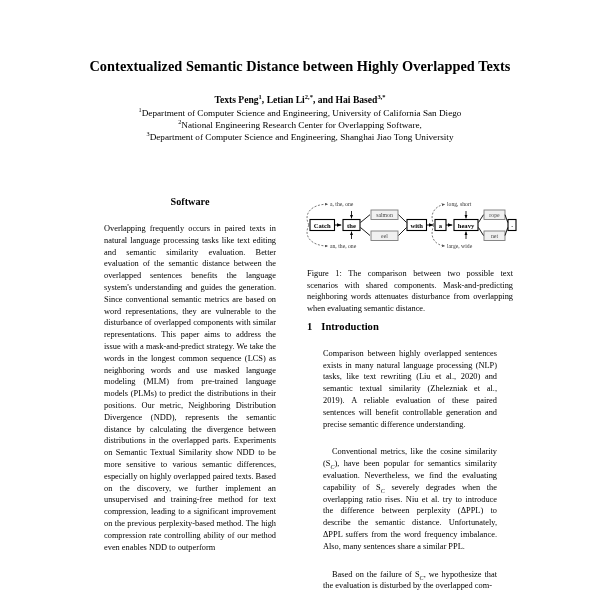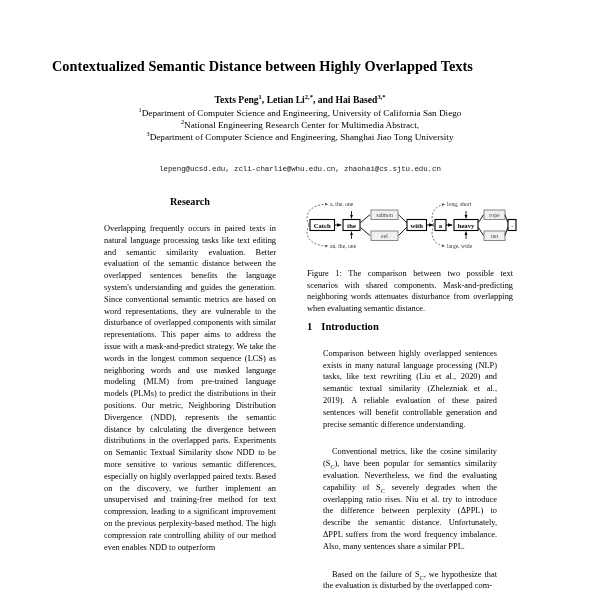--- a/index.html
+++ b/index.html
@@ -22,21 +22,21 @@
     height: 600px;
     overflow: hidden;
   }
 
   
   .title {
     position: absolute;
     top: 58px;
     left: 52px;
     width: 496px;
-    text-align: left;
+    text-align: center;
     font-size: 14.3px;
     font-weight: bold;
     letter-spacing: 0.05px;
     line-height: 1.2;
   }
   .authors {
     position: absolute;
     top: 94px;
     left: 52px;
     width: 496px;
@@ -135,28 +135,27 @@
 <div class="page">
 
   <div class="title">Contextualized Semantic Distance between Highly Overlapped Texts</div>
 
   <div class="authors">
     <span><span>Texts Peng</span><sup>1</sup></span><span>, </span><span><span>Letian Li</span><sup>2,*</sup></span><span>, and </span><span><span>Hai Based</span><sup>3,*</sup></span>
   </div>
 
   <div class="affils">
     <div><sup>1</sup><span>Department of Computer Science and Engineering, University of California San Diego</span></div>
-    <div><sup>2</sup><span>National Engineering Research Center for Multimedia Abstract,</span></div>
+    <div><sup>2</sup><span>National Engineering Research Center for Overlapping Software,</span></div>
     <div><sup>3</sup><span>Department of Computer Science and Engineering, Shanghai Jiao Tong University</span></div>
   </div>
 
-  <div class="emails">lepeng@ucsd.edu, zcli-charlie@whu.edu.cn, zhaohai@cs.sjtu.edu.cn</div>
 
   <div class="col-left">
-    <div class="abstract-head">Research</div>
+    <div class="abstract-head">Software</div>
     <p class="body">Overlapping frequently occurs in paired texts in natural language processing tasks like text editing and semantic similarity evaluation. Better evaluation of the semantic distance between the overlapped sentences benefits the language system's understanding and guides the generation. Since conventional semantic metrics are based on word representations, they are vulnerable to the disturbance of overlapped components with similar representations. This paper aims to address the issue with a mask-and-predict strategy. We take the words in the longest common sequence (LCS) as neighboring words and use masked language modeling (MLM) from pre-trained language models (PLMs) to predict the distributions in their positions. Our metric, Neighboring Distribution Divergence (NDD), represents the semantic distance by calculating the divergence between distributions in the overlapped parts. Experiments on Semantic Textual Similarity show NDD to be more sensitive to various semantic differences, especially on highly overlapped paired texts. Based on the discovery, we further implement an unsupervised and training-free method for text compression, leading to a significant improvement on the previous perplexity-based method. The high compression rate controlling ability of our method even enables NDD to outperform</p>
   </div>
 
   <div class="col-right">
 
     <div style="height:56px"></div>
 
     <p class="caption"><span class="lbl">Figure 1:</span> <span>The comparison between two possible text scenarios with shared components. Mask-and-predicting neighboring words attenuates disturbance from overlapping when evaluating semantic distance.</span></p>
 
     <div class="sec-head"><span class="num">1</span><span>Introduction</span></div>

